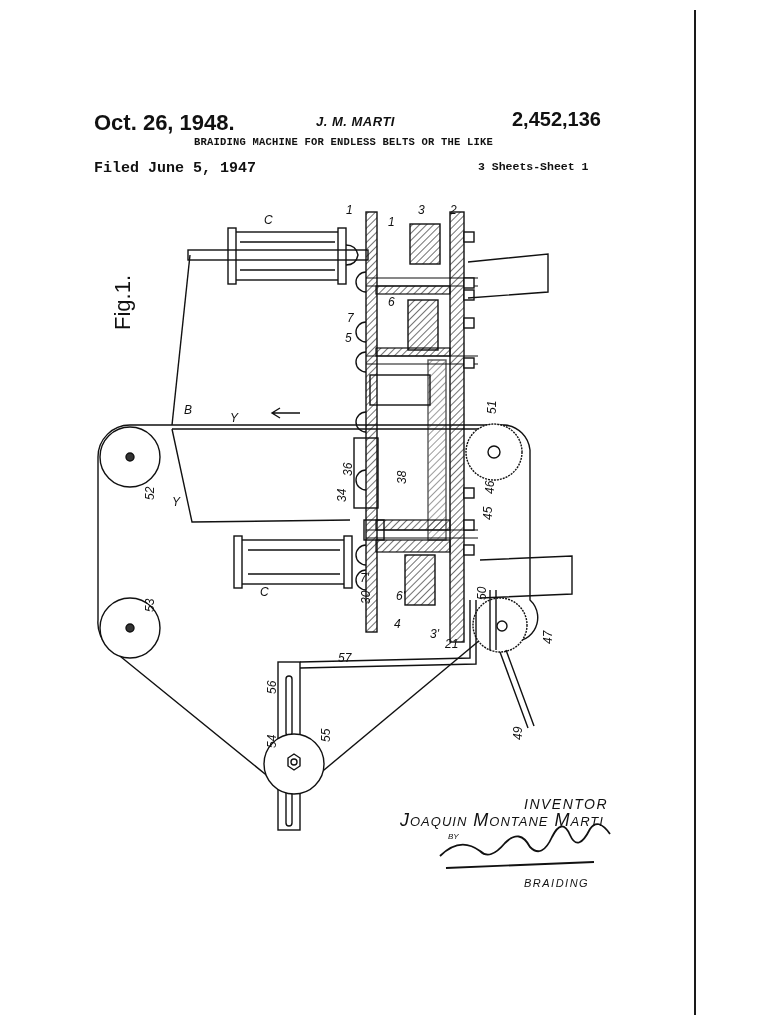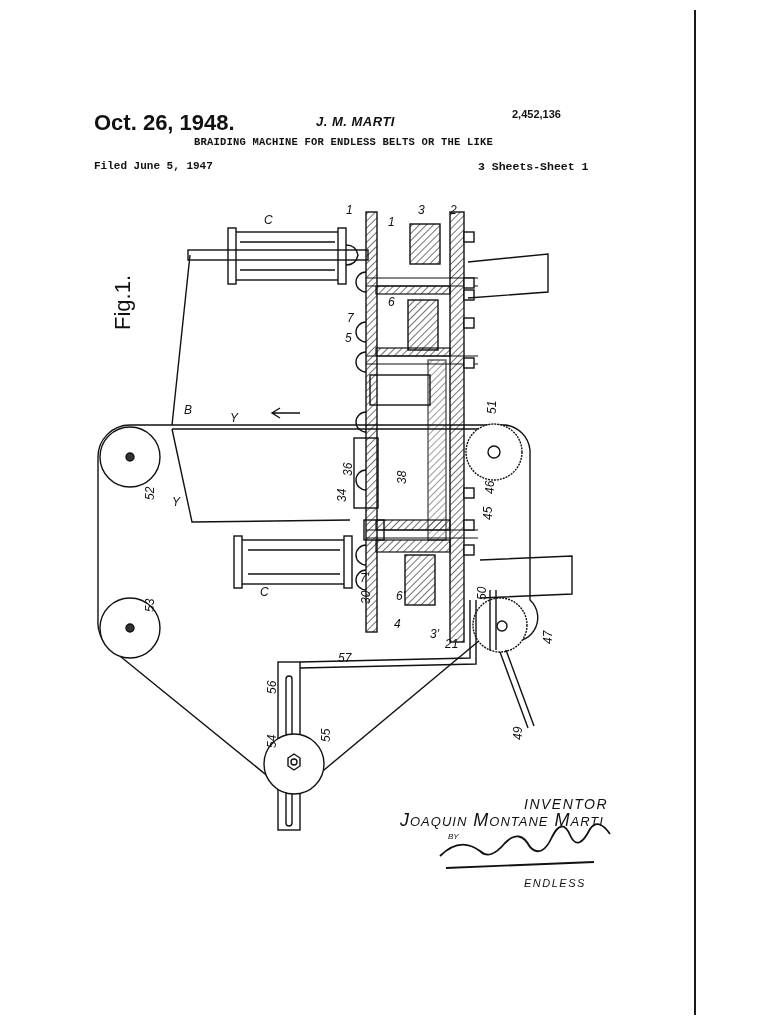--- a/index.html
+++ b/index.html
@@ -1,21 +1,21 @@
 <!DOCTYPE html>
 <html><head>
 <meta charset="utf-8">
 <style>
   html, body { margin:0; padding:0; }
   body { width:768px; height:1024px; background:#ffffff; position:relative; overflow:hidden; font-family:"Liberation Sans", sans-serif; color:#111; }
   .hdr-date { position:absolute; left:94px; top:110px; font-size:22px; font-weight:bold; font-family:"Liberation Sans", sans-serif; }
   .hdr-inv { position:absolute; left:316px; top:114px; font-size:13px; font-weight:bold; letter-spacing:0.5px; font-family:"Liberation Sans", sans-serif;font-style:italic; }
-  .hdr-num { position:absolute; left:512px; top:108px; font-size:11px; font-weight:bold; font-family:"Liberation Sans", sans-serif; }
+  .hdr-num { position:absolute; left:512px; top:108px; font-size:20px; font-weight:bold; font-family:"Liberation Sans", sans-serif; }
   .hdr-title { position:absolute; left:194px; top:136px; font-size:10.5px; font-family:"Liberation Mono", monospace; font-weight:bold; letter-spacing:0.2px; }
-  .hdr-filed { position:absolute; left:94px; top:160px; font-size:11px; font-family:"Liberation Mono", monospace; font-weight:bold; }
+  .hdr-filed { position:absolute; left:94px; top:160px; font-size:15px; font-family:"Liberation Mono", monospace; font-weight:bold; }
   .hdr-sheets { position:absolute; left:478px; top:160px; font-size:11.5px; font-family:"Liberation Mono", monospace; font-weight:bold; }
   .margin-line { position:absolute; left:694px; top:10px; width:2px; height:1005px; background:#1a1a1a; }
   .drawing { position:absolute; left:0; top:0; }
   .sig-inventor-label { position:absolute; left:524px; top:796px; font-size:14px; font-style:italic; letter-spacing:1.5px; font-family:"Liberation Sans", sans-serif; }
   .sig-inventor-name { position:absolute; left:400px; top:810px; font-size:18px; font-style:italic; letter-spacing:1px; font-family:"Liberation Sans", sans-serif; font-variant:small-caps; }
   .sig-by { position:absolute; left:448px; top:832px; font-size:8px; font-style:italic; font-family:Liberation Sans, sans-serif; }
   .sig-attorney-label { position:absolute; left:524px; top:877px; font-size:11px; font-style:italic; letter-spacing:1.5px; font-family:"Liberation Sans", sans-serif; }
   .fig-label { position:absolute; left:112px; top:258px; font-size:22px; font-family:"Liberation Sans", sans-serif; transform:rotate(-90deg); transform-origin:left top; }
   svg text { font-family:"Liberation Sans", sans-serif; font-style:italic; }
 </style>
@@ -183,13 +183,13 @@
     <text x="510" y="740" transform="rotate(-90 516 734)">49</text>
   </g>
 
   <path d="M440 856 q20 -20 40 -5 q10 10 25 -8 q15 -15 25 4 q12 12 22 -10 q10 -20 18 -2 q8 18 20 -6 q8 -12 20 5" stroke-width="1.8"></path>
   <line x1="446" y1="868" x2="594" y2="862" stroke-width="1.8"></line>
 </svg>
 
 <div class="sig-inventor-label">INVENTOR</div>
 <div class="sig-inventor-name">Joaquin Montane Marti</div>
 <div class="sig-by">BY</div>
-<div class="sig-attorney-label">ENDLESS</div>
+<div class="sig-attorney-label">BRAIDING</div>
 
 </body></html>

